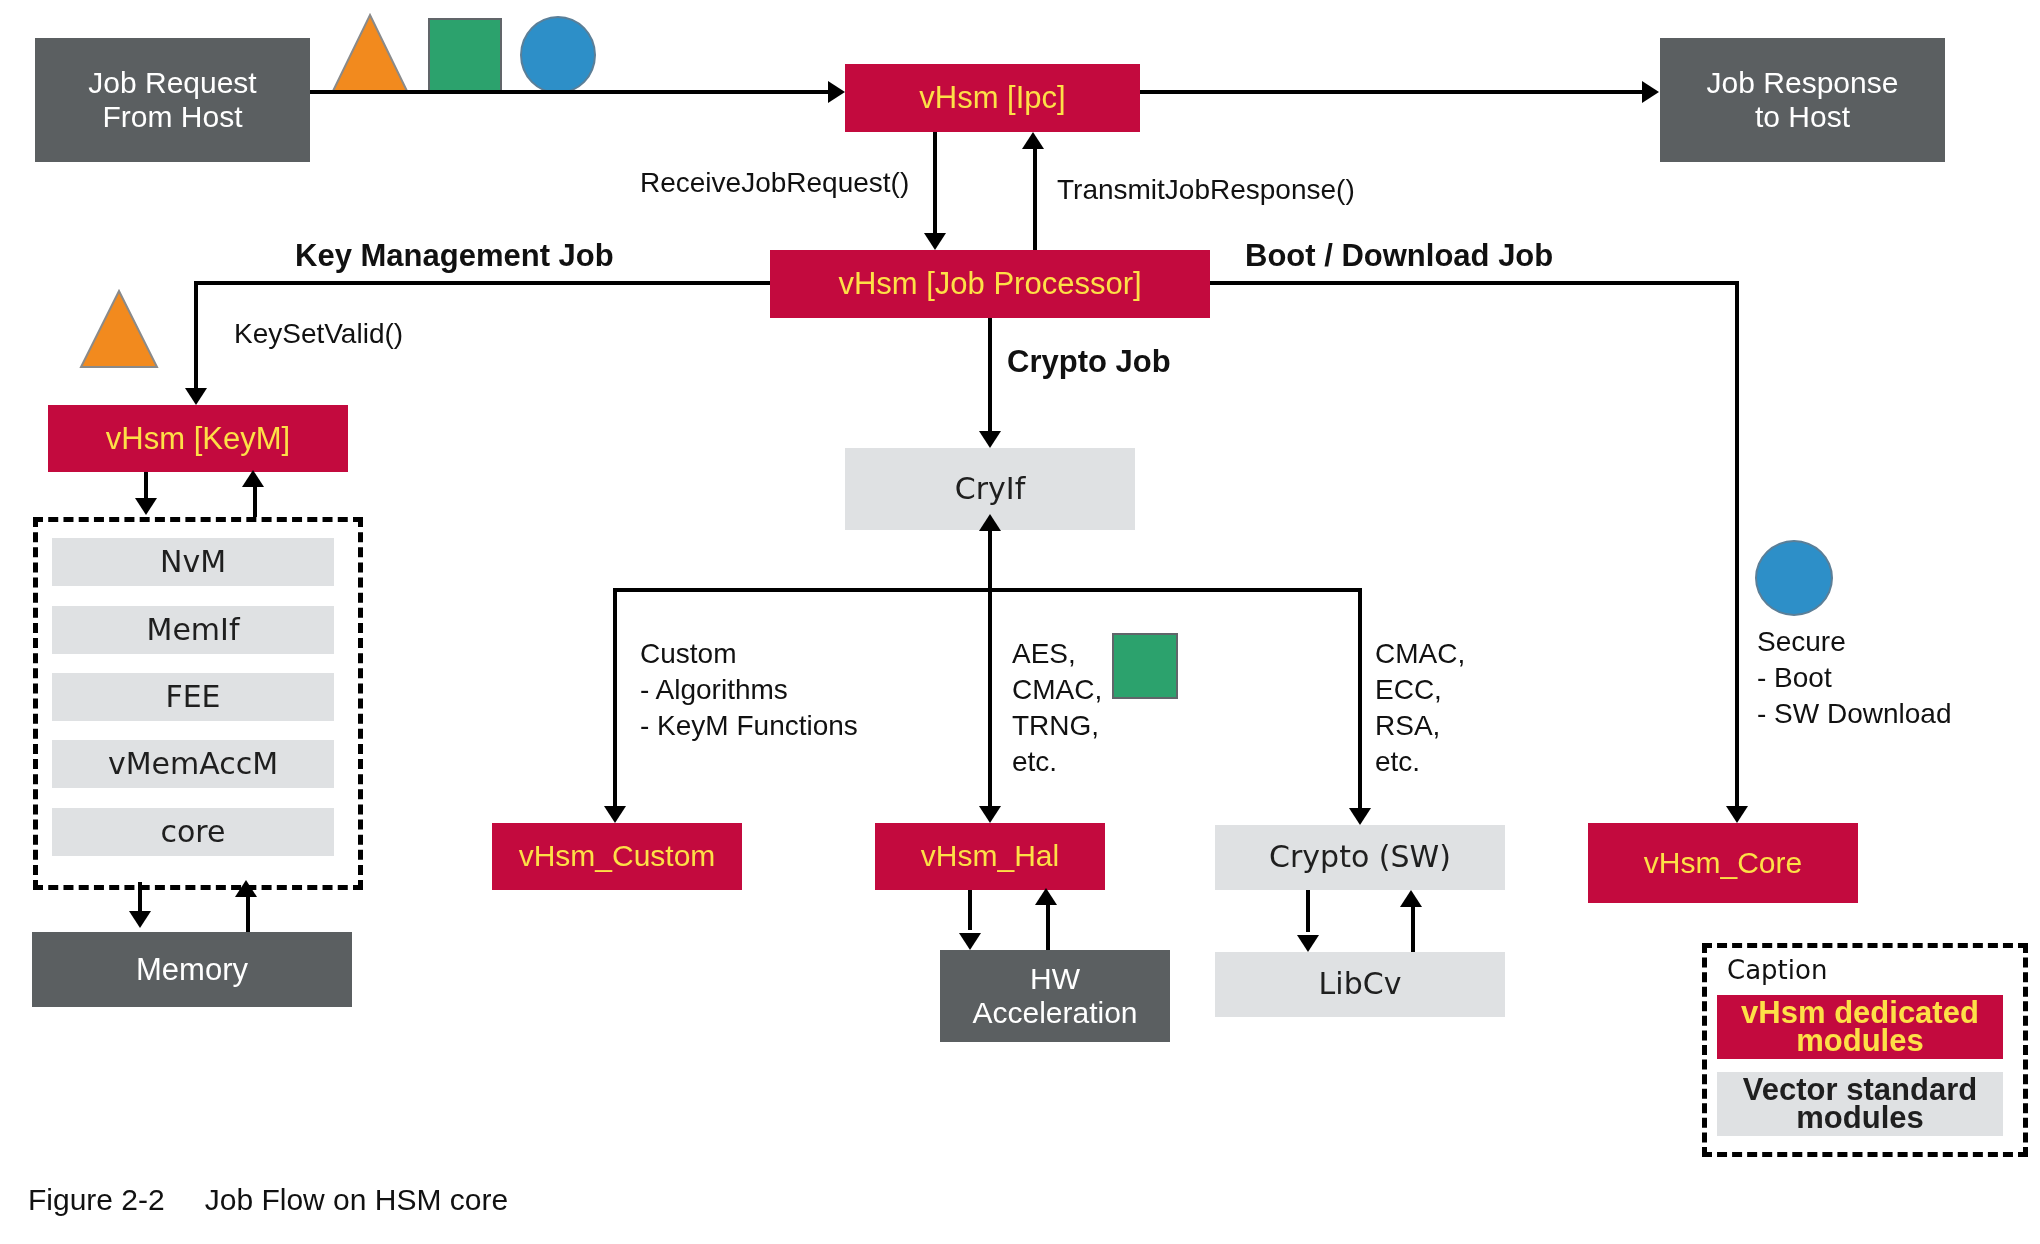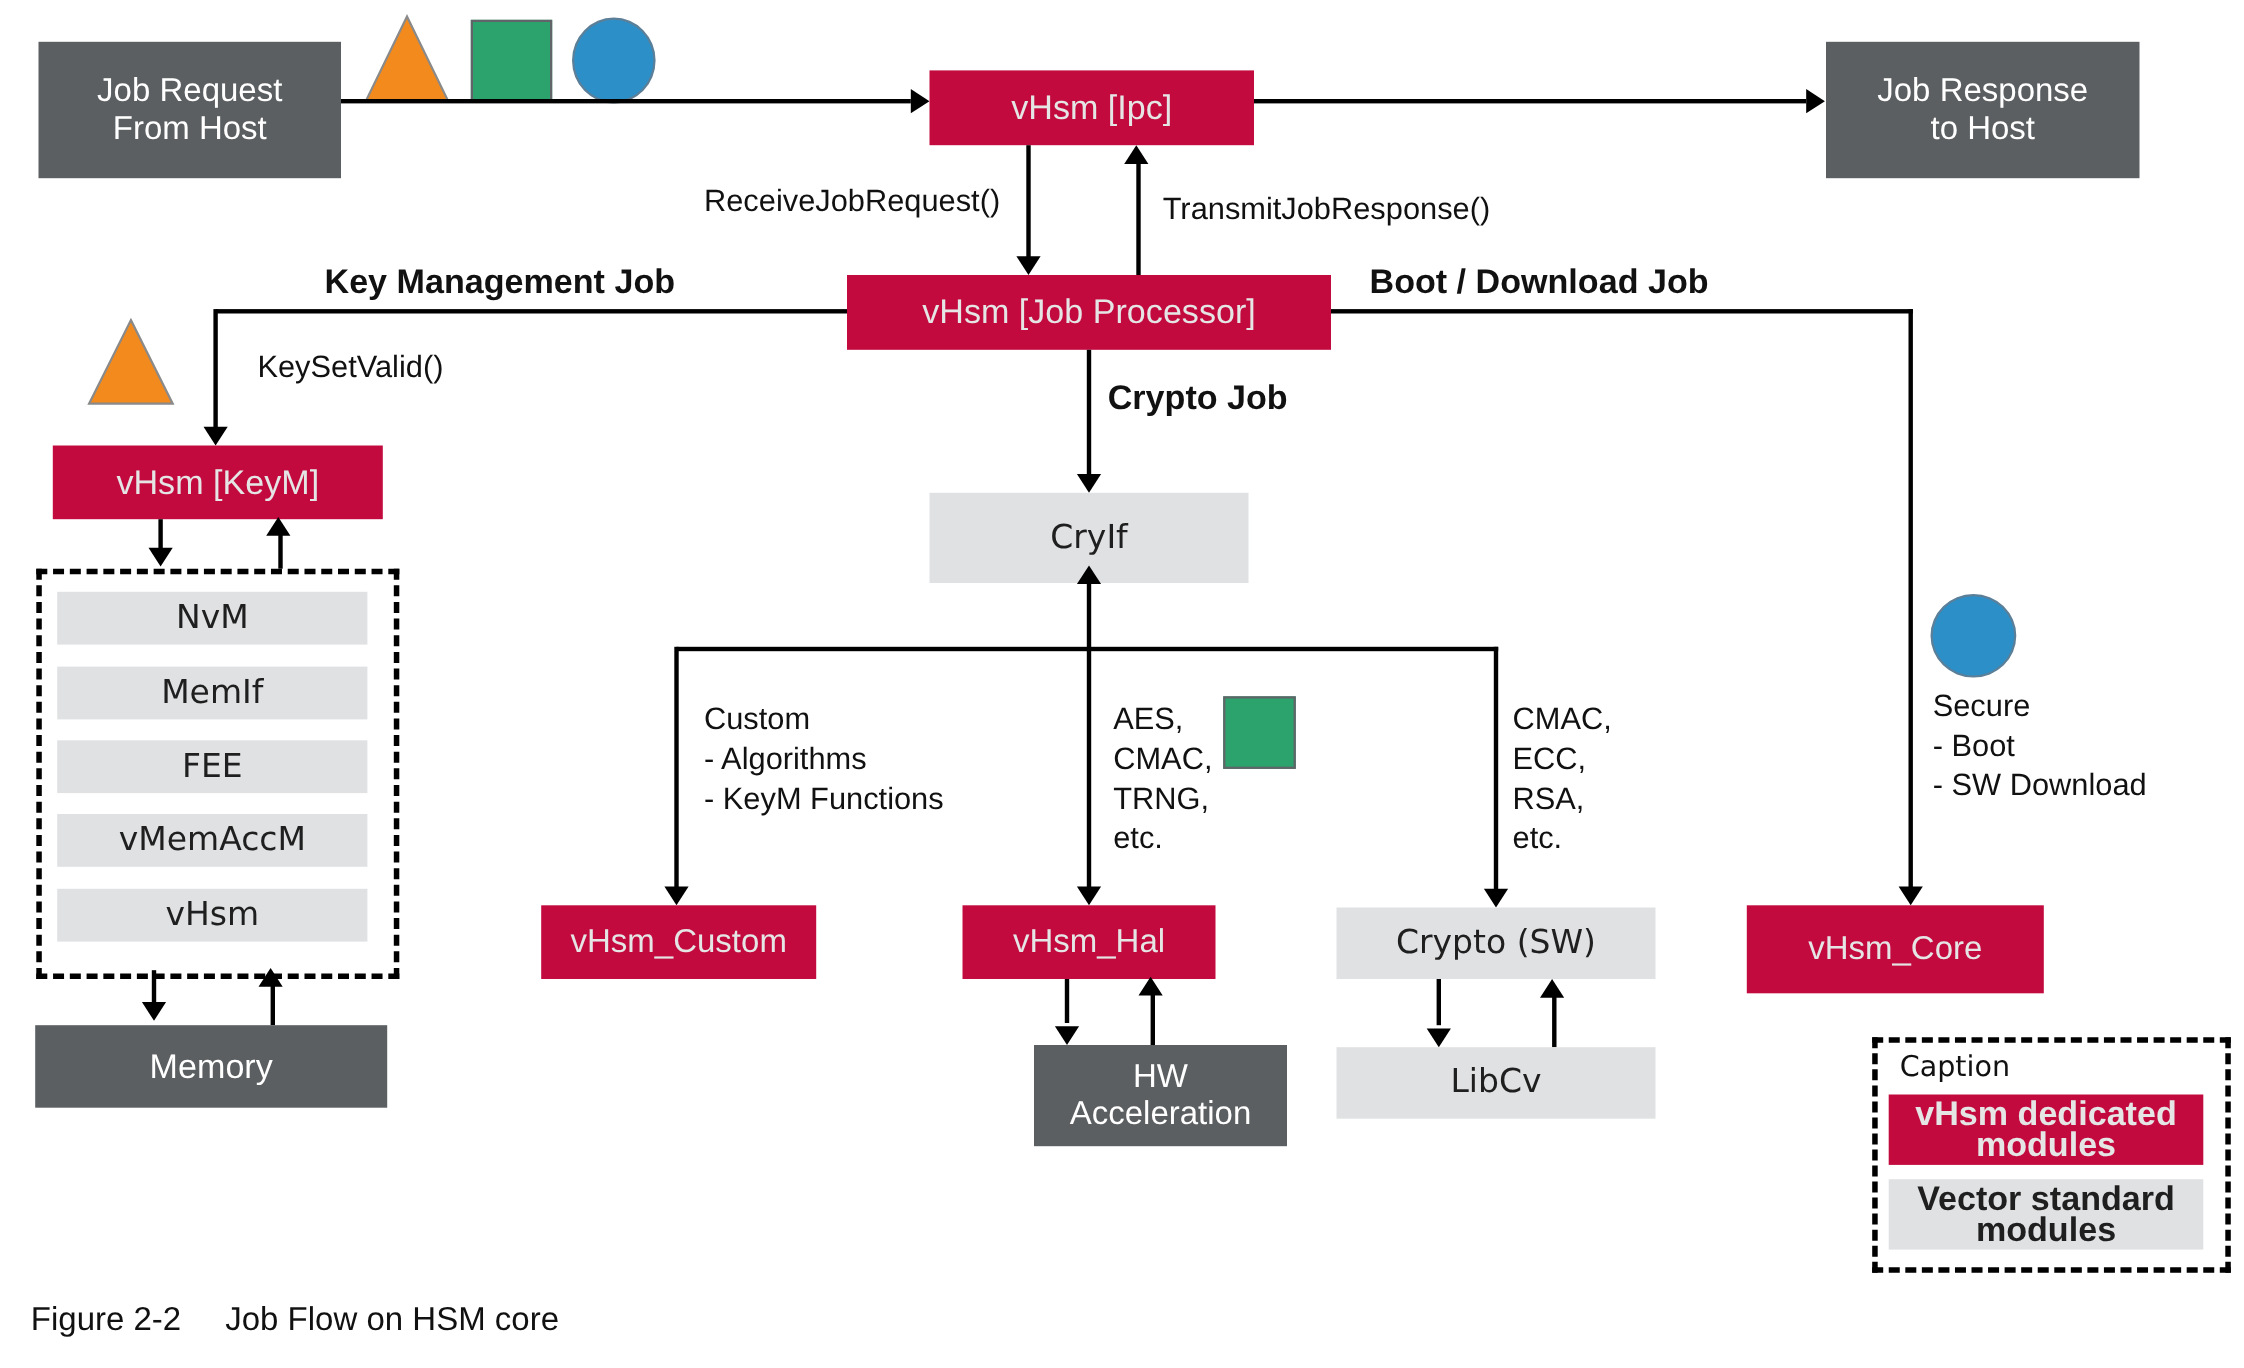--- a/index.html
+++ b/index.html
@@ -5,21 +5,21 @@
 <style>
   html,body{margin:0;padding:0;background:#ffffff;}
   #canvas{
     position:relative;width:2040px;height:1244px;background:#ffffff;
     font-family:"Liberation Sans",sans-serif;overflow:hidden;
   }
   .box{
     position:absolute;display:flex;align-items:center;justify-content:center;
     text-align:center;white-space:pre-line;line-height:1.15;
   }
-  .red{background:#C30A3E;color:#e5e5e5;}
+  .red{background:#C30A3E;color:#fde047;}
   .dark{background:#5B5F61;color:#ffffff;}
   .lightg{background:#DFE1E3;color:#1f1f1f;}
   .modfont{font-family:"DejaVu Sans","Liberation Sans",sans-serif;}
   .fs30{font-size:30px;}
   .fs31{font-size:31px;}
   .hl,.vl{position:absolute;background:#000000;}
   .ah{position:absolute;width:0;height:0;}
   .ah.down{border-left:11px solid transparent;border-right:11px solid transparent;border-top:17px solid #000;}
   .ah.up{border-left:11px solid transparent;border-right:11px solid transparent;border-bottom:17px solid #000;}
   .ah.right{border-top:11px solid transparent;border-bottom:11px solid transparent;border-left:17px solid #000;}
@@ -92,21 +92,21 @@
   <div class="vl" style="left:144px;top:472px;width:4px;height:30px;"></div>
   <div class="ah down" style="left:135px;top:498px;"></div>
   <div class="vl" style="left:253px;top:484px;width:4px;height:33px;"></div>
   <div class="ah up" style="left:242px;top:470px;"></div>
 
   <div class="dashedbox" style="left:33px;top:517px;width:320px;height:363px;"></div>
   <div class="box lightg modfont fs30" style="left:52px;top:538px;width:282px;height:48px;">NvM</div>
   <div class="box lightg modfont fs30" style="left:52px;top:606px;width:282px;height:48px;">MemIf</div>
   <div class="box lightg modfont fs30" style="left:52px;top:673px;width:282px;height:48px;">FEE</div>
   <div class="box lightg modfont fs30" style="left:52px;top:740px;width:282px;height:48px;">vMemAccM</div>
-  <div class="box lightg modfont fs30" style="left:52px;top:808px;width:282px;height:48px;">vHsm</div>
+  <div class="box lightg modfont fs30" style="left:52px;top:808px;width:282px;height:48px;">core</div>
 
   <div class="vl" style="left:138px;top:882px;width:4px;height:32px;"></div>
   <div class="ah down" style="left:129px;top:911px;"></div>
   <div class="vl" style="left:246px;top:894px;width:4px;height:38px;"></div>
   <div class="ah up" style="left:235px;top:880px;"></div>
 
   <div class="box dark fs31" style="left:32px;top:932px;width:320px;height:75px;">Memory</div>
 
   <div class="vl" style="left:988px;top:318px;width:4px;height:116px;"></div>
   <div class="ah down" style="left:979px;top:431px;"></div>

